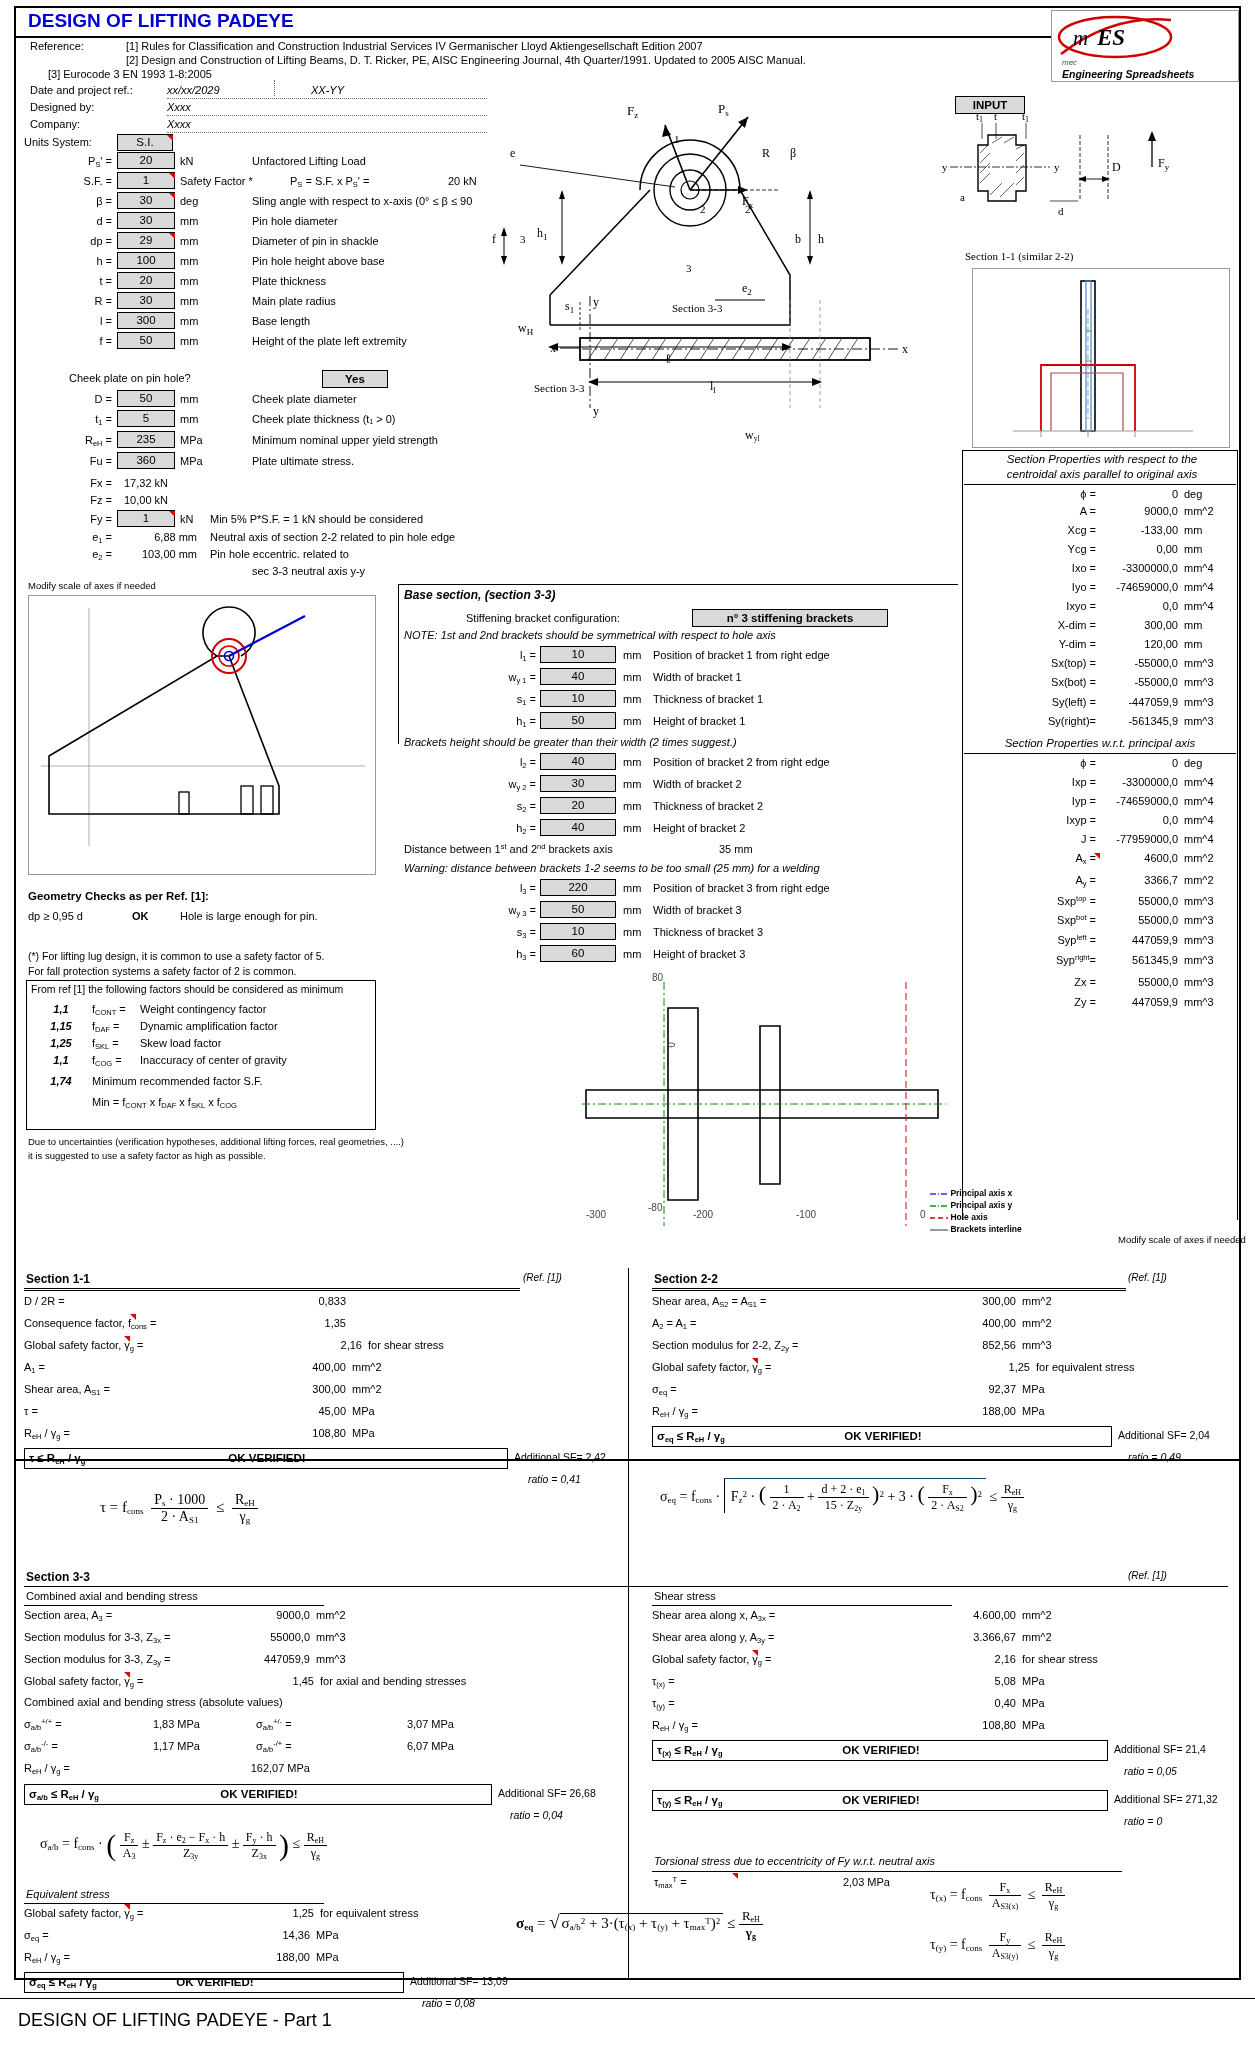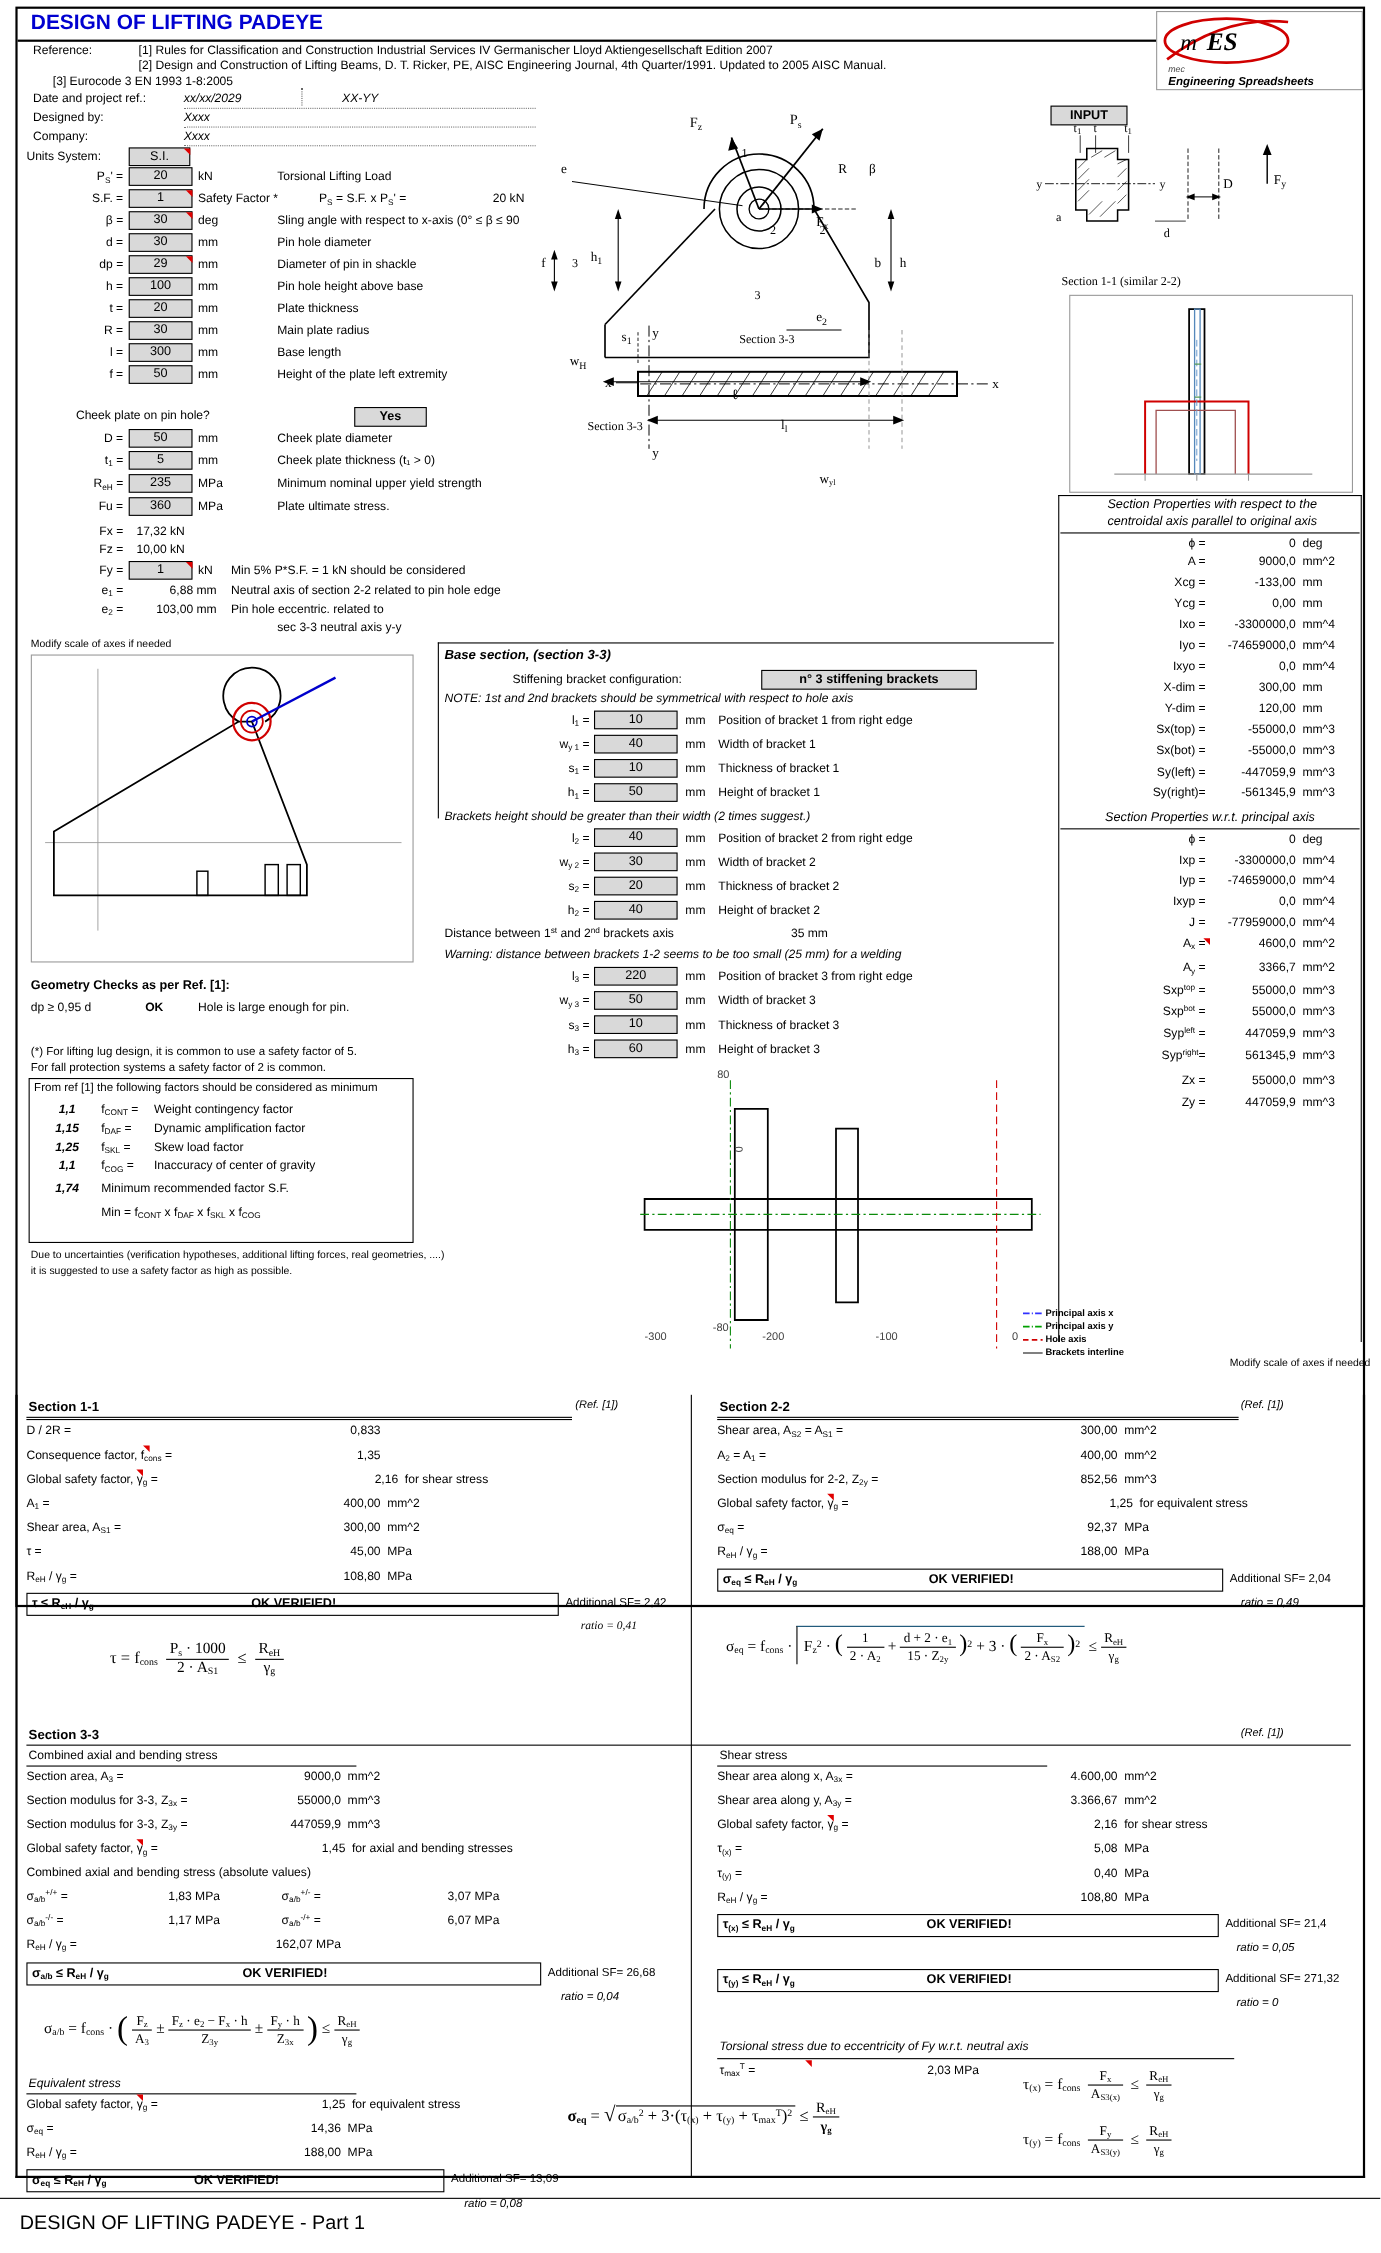--- a/index.html
+++ b/index.html
@@ -109,21 +109,21 @@
   <div class="abs bold ital" style="left:1062px; top:68px; font-size:10.5px; font-weight:bold; font-style:italic;">Engineering Spreadsheets</div>
 
   <div class="abs" style="left:0; top:152px; width:520px;">
 
     <div class="abs" style="left:0; top:0; width:520px; height:20px;">
       <div class="abs lbl" style="left:40px; top:3px; width:72px;">P<sub>S</sub>' =</div>
       <div class="abs inp inp-w" style="left:117px; top:0;">
         <span>20</span>
       </div>
       <div class="abs unit" style="left:180px; top:3px;">kN</div>
-      <div class="abs desc" style="left:252px; top:3px;">Torsional Lifting Load</div>
+      <div class="abs desc" style="left:252px; top:3px;">Unfactored Lifting Load</div>
     </div>
 
     <div class="abs" style="left:0; top:20px; width:520px; height:20px;">
       <div class="abs lbl" style="left:40px; top:3px; width:72px;">S.F. =</div>
       <div class="abs inp inp-w" style="left:117px; top:0;">
         <span>1</span>
         <span class="flag"></span>
       </div>
       <div class="abs unit" style="left:180px; top:3px;">Safety Factor *</div>
       <div class="abs" style="left:290px; top:3px; white-space:nowrap;">P<sub>S</sub> = S.F. x P<sub>S</sub>' =</div>
@@ -843,21 +843,21 @@
   <div class="abs" style="left:24px; top:1426px; width:530px; height:18px;">
     <div class="abs" style="left:0; top:1px;">R<sub>eH</sub> / <span>γ</span><sub>g</sub> =</div>
     <div class="abs" style="left:230px; top:1px; width:92px; text-align:right;">108,80</div>
     <div class="abs" style="left:328px; top:1px;">MPa</div>
   </div>
   <div class="abs okbox" style="left:24px; top:1448px; width:484px; height:21px;">
     <div class="abs" style="left:4px; top:3px; font-weight:bold;">τ ≤ R<sub>eH</sub> / <span>γ</span><sub>g</sub></div>
     <div class="abs" style="left:0; top:3px; width:484px; text-align:center; font-weight:bold;">OK VERIFIED!</div>
   </div>
   <div class="abs" style="left:514px; top:1451px; font-size:10.5px;">Additional SF= 2,42</div>
-  <div class="abs ital" style="left:528px; top:1473px; font-style:italic; font-size:10.5px;font-family:Liberation Serif, serif;">ratio = 0,41</div>
+  <div class="abs ital" style="left:528px; top:1473px; font-style:italic; font-size:10.5px;">ratio = 0,41</div>
 
   <div class="abs formula" style="left:100px; top:1492px; font-family:'Liberation Serif',serif; font-size:15px;">
     τ = f<sub style="font-size:9px;">cons</sub>
     <span class="frac" style="font-size:14px; margin:0 4px;"><span class="num">P<sub style="font-size:9px;">s</sub> · 1000</span><span class="den">2 · A<sub style="font-size:9px;">S1</sub></span></span>
     ≤
     <span class="frac" style="font-size:14px; margin:0 4px;"><span class="num">R<sub style="font-size:9px;">eH</sub></span><span class="den">γ<sub style="font-size:9px;">g</sub></span></span>
   </div>
 
   <div class="abs bold" style="left:654px; top:1272px; font-weight:bold; font-size:12px;">Section 2-2</div>
   <div class="abs ital" style="left:1128px; top:1272px; font-style:italic; font-size:10px;">(Ref. [1])</div>

